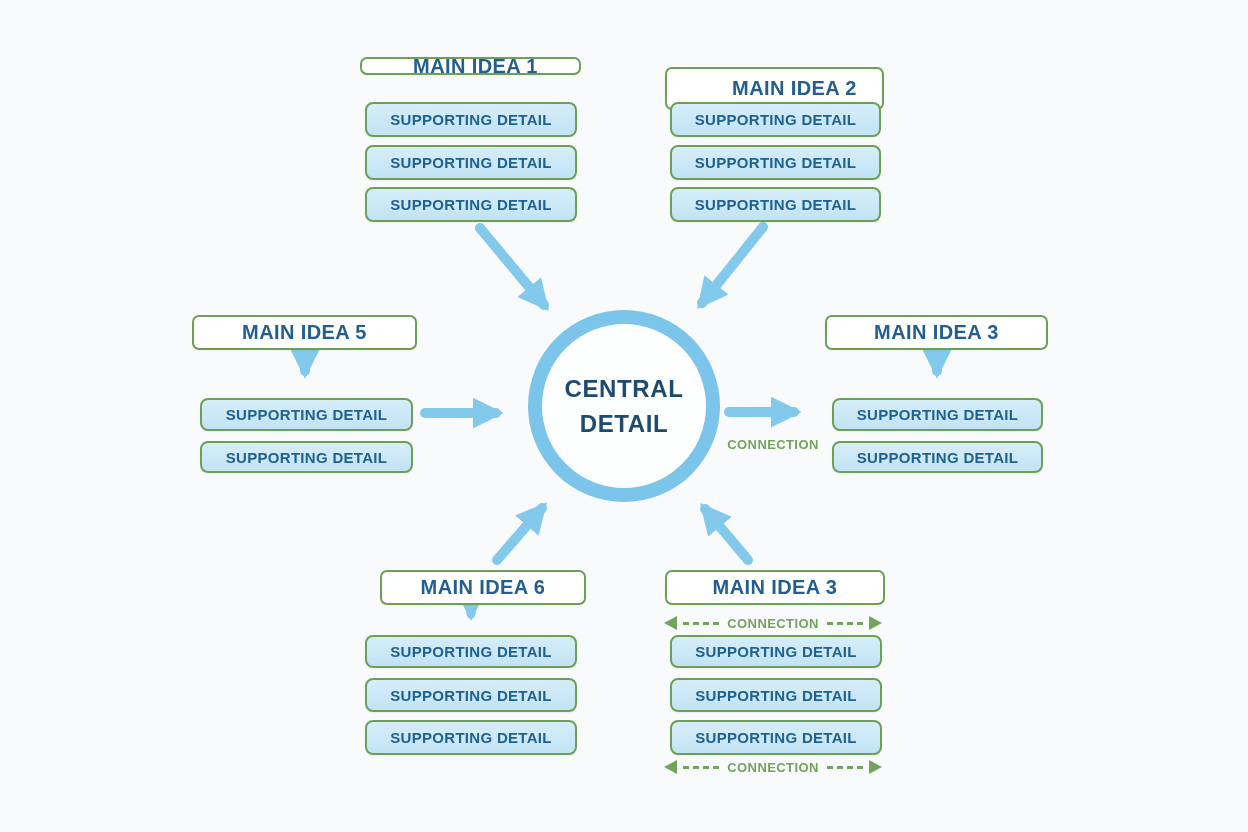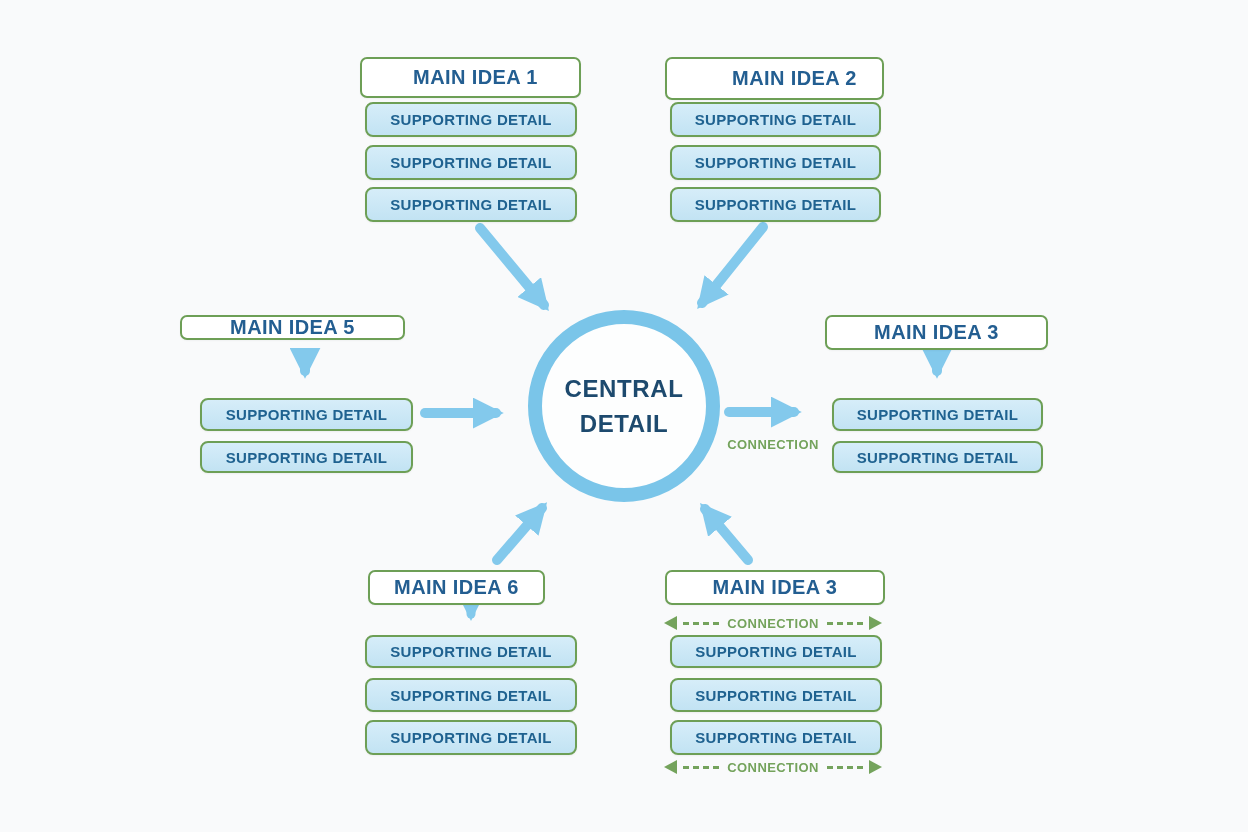--- a/index.html
+++ b/index.html
@@ -134,40 +134,40 @@
     <line x1="305" y1="357" x2="305" y2="371" stroke="#83c9ec" stroke-width="10" stroke-linecap="round" marker-end="url(#ah)"></line>
     <line x1="937" y1="357" x2="937" y2="371" stroke="#83c9ec" stroke-width="10" stroke-linecap="round" marker-end="url(#ah)"></line>
     <line x1="471" y1="609" x2="471" y2="614" stroke="#83c9ec" stroke-width="9" stroke-linecap="round" marker-end="url(#ah)"></line>
   </svg>
 
   <div class="central-circle">
     <span>CENTRAL</span>
     <span>DETAIL</span>
   </div>
 
-  <div class="idea-box" style="left:360px;top:57px;width:221px;height:41px;padding-left:10px;">MAIN IDEA 1</div>
+  <div class="idea-box" style="left:360px;top:57px;width:221px;height:18px;padding-left:10px;">MAIN IDEA 1</div>
   <div class="detail-box" style="left:365px;top:102px;width:212px;height:35px;">SUPPORTING DETAIL</div>
   <div class="detail-box" style="left:365px;top:145px;width:212px;height:35px;">SUPPORTING DETAIL</div>
   <div class="detail-box" style="left:365px;top:187px;width:212px;height:35px;">SUPPORTING DETAIL</div>
 
-  <div class="idea-box" style="left:665px;top:57px;width:219px;height:43px;padding-left:40px;">MAIN IDEA 2</div>
+  <div class="idea-box" style="left:665px;top:67px;width:219px;height:43px;padding-left:40px;">MAIN IDEA 2</div>
   <div class="detail-box" style="left:670px;top:102px;width:211px;height:35px;">SUPPORTING DETAIL</div>
   <div class="detail-box" style="left:670px;top:145px;width:211px;height:35px;">SUPPORTING DETAIL</div>
   <div class="detail-box" style="left:670px;top:187px;width:211px;height:35px;">SUPPORTING DETAIL</div>
 
-  <div class="idea-box" style="left:180px;top:315px;width:225px;height:25px;">MAIN IDEA 5</div>
+  <div class="idea-box" style="left:192px;top:315px;width:225px;height:35px;">MAIN IDEA 5</div>
   <div class="detail-box" style="left:200px;top:398px;width:213px;height:33px;">SUPPORTING DETAIL</div>
   <div class="detail-box" style="left:200px;top:441px;width:213px;height:32px;">SUPPORTING DETAIL</div>
 
   <div class="idea-box" style="left:825px;top:315px;width:223px;height:35px;">MAIN IDEA 3</div>
   <div class="detail-box" style="left:832px;top:398px;width:211px;height:33px;">SUPPORTING DETAIL</div>
   <div class="detail-box" style="left:832px;top:441px;width:211px;height:32px;">SUPPORTING DETAIL</div>
   <div class="conn-label" style="left:725px;top:437px;width:96px;">CONNECTION</div>
 
-  <div class="idea-box" style="left:368px;top:570px;width:177px;height:35px;">MAIN IDEA 6</div>
+  <div class="idea-box" style="left:380px;top:570px;width:206px;height:35px;">MAIN IDEA 6</div>
   <div class="detail-box" style="left:365px;top:635px;width:212px;height:33px;">SUPPORTING DETAIL</div>
   <div class="detail-box" style="left:365px;top:678px;width:212px;height:34px;">SUPPORTING DETAIL</div>
   <div class="detail-box" style="left:365px;top:720px;width:212px;height:35px;">SUPPORTING DETAIL</div>
 
   <div class="idea-box" style="left:665px;top:570px;width:220px;height:35px;">MAIN IDEA 3</div>
   <div class="conn-row" style="left:664px;top:615px;width:218px;">
     <span class="tri-l"></span>
     <span class="dash-seg"></span>
     <span class="conn-text">CONNECTION</span>
     <span class="dash-seg"></span>

